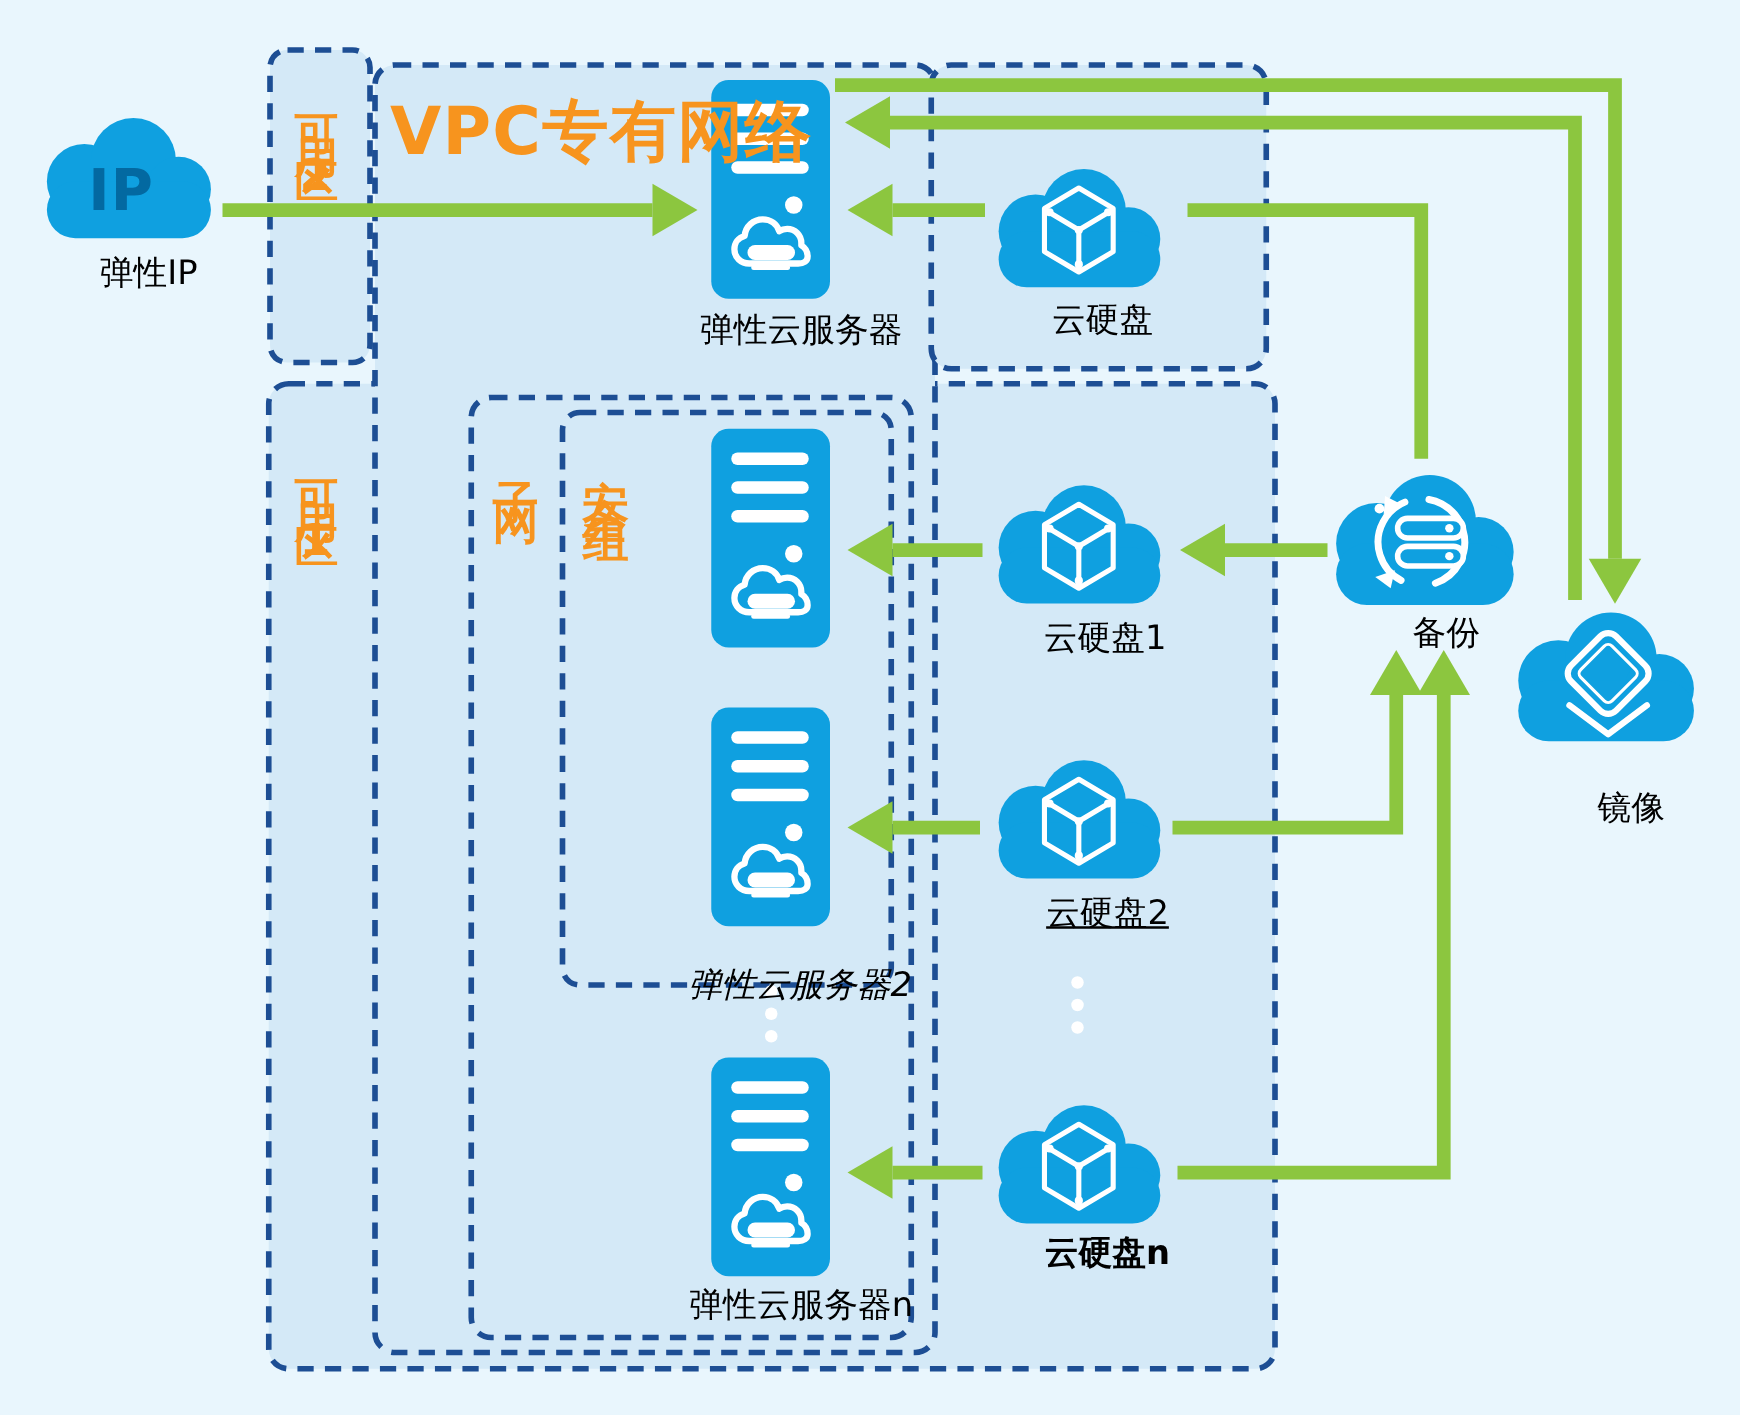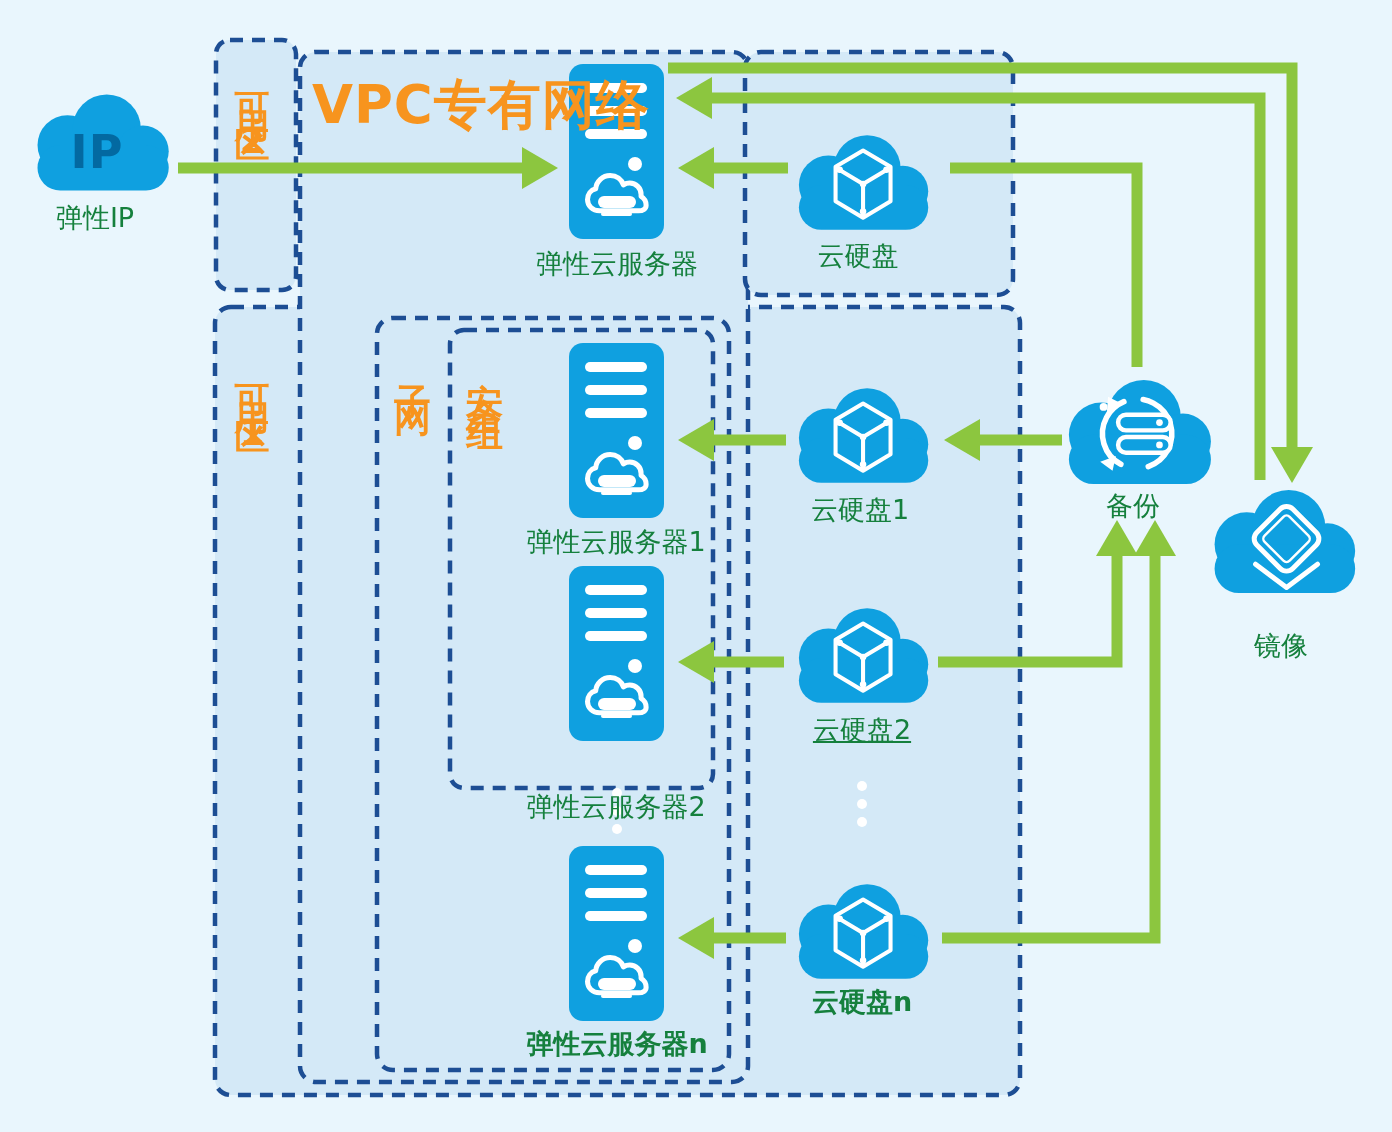--- a/index.html
+++ b/index.html
@@ -6,22 +6,23 @@
   .stage{
     position:relative;width:1392px;height:1132px;overflow:hidden;
     background:#e9f6fd;
     font-family:"DejaVu Sans", sans-serif;
   }
   .stage > svg.base{position:absolute;left:0;top:0;}
   .icon{position:absolute;}
   .icon svg{display:block;width:100%;height:100%;}
   .node-label{
     position:absolute;transform:translateX(-50%);
-    color:#15803d;font-size:27px;white-space:nowrap;
+    color:#000000;font-size:27px;white-space:nowrap;
     font-family:"DejaVu Sans", sans-serif;
+    margin-left:24px;
   }
   .orange{color:#f7941e;font-weight:bold;}
   .vpc-title{
     position:absolute;left:312px;top:70px;font-size:53px;letter-spacing:1px;
   }
   .vlabel{
     position:absolute;
     writing-mode:vertical-rl;text-orientation:upright;
     font-size:35px;letter-spacing:19px;line-height:1;
   }
@@ -232,22 +233,21 @@
 
   <div class="vpc-title orange">VPC专有网络</div>
   <div class="vlabel orange" style="left:234px;top:64px;">可用区2</div>
   <div class="vlabel orange" style="left:234px;top:356px;">可用区1</div>
   <div class="vlabel orange" style="left:394px;top:356px;font-size:37px;letter-spacing:16px;">子网</div>
   <div class="vlabel orange" style="left:466px;top:353px;font-size:37px;letter-spacing:16px;">安全组</div>
 
   <div class="node-label" style="left:95px;top:200px;">弹性IP</div>
   <div class="node-label" style="left:617px;top:246px;">弹性云服务器</div>
   <div class="node-label" style="left:858px;top:238px;">云硬盘</div>
-  <div class="node-label" style="left:616px;top:524px;">弹性云服务器1</div>
   <div class="node-label" style="left:860px;top:492px;">云硬盘1</div>
-  <div class="node-label" style="left:616px;top:789px;">弹性云服务器2</div>
+  <div class="node-label" style="left:616px;top:770px;font-style:italic;">弹性云服务器2</div>
   <div class="node-label" style="left:862px;top:712px;text-decoration:underline;">云硬盘2</div>
-  <div class="node-label" style="left:617px;top:1026px;font-weight:bold;">弹性云服务器n</div>
+  <div class="node-label" style="left:617px;top:1026px;">弹性云服务器n</div>
   <div class="node-label" style="left:862px;top:984px;font-weight:bold;">云硬盘n</div>
   <div class="node-label" style="left:1133px;top:488px;">备份</div>
   <div class="node-label" style="left:1281px;top:628px;">镜像</div>
 
 </div>
 
 </body></html>

